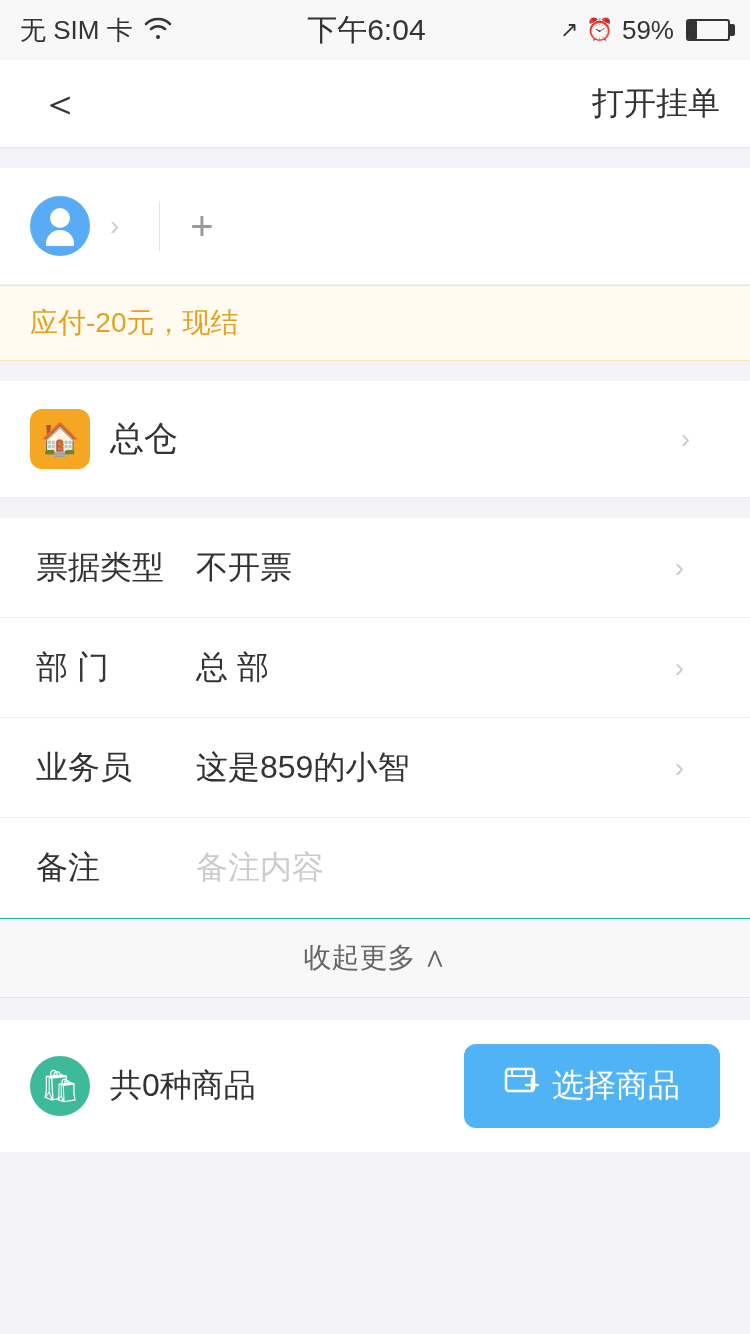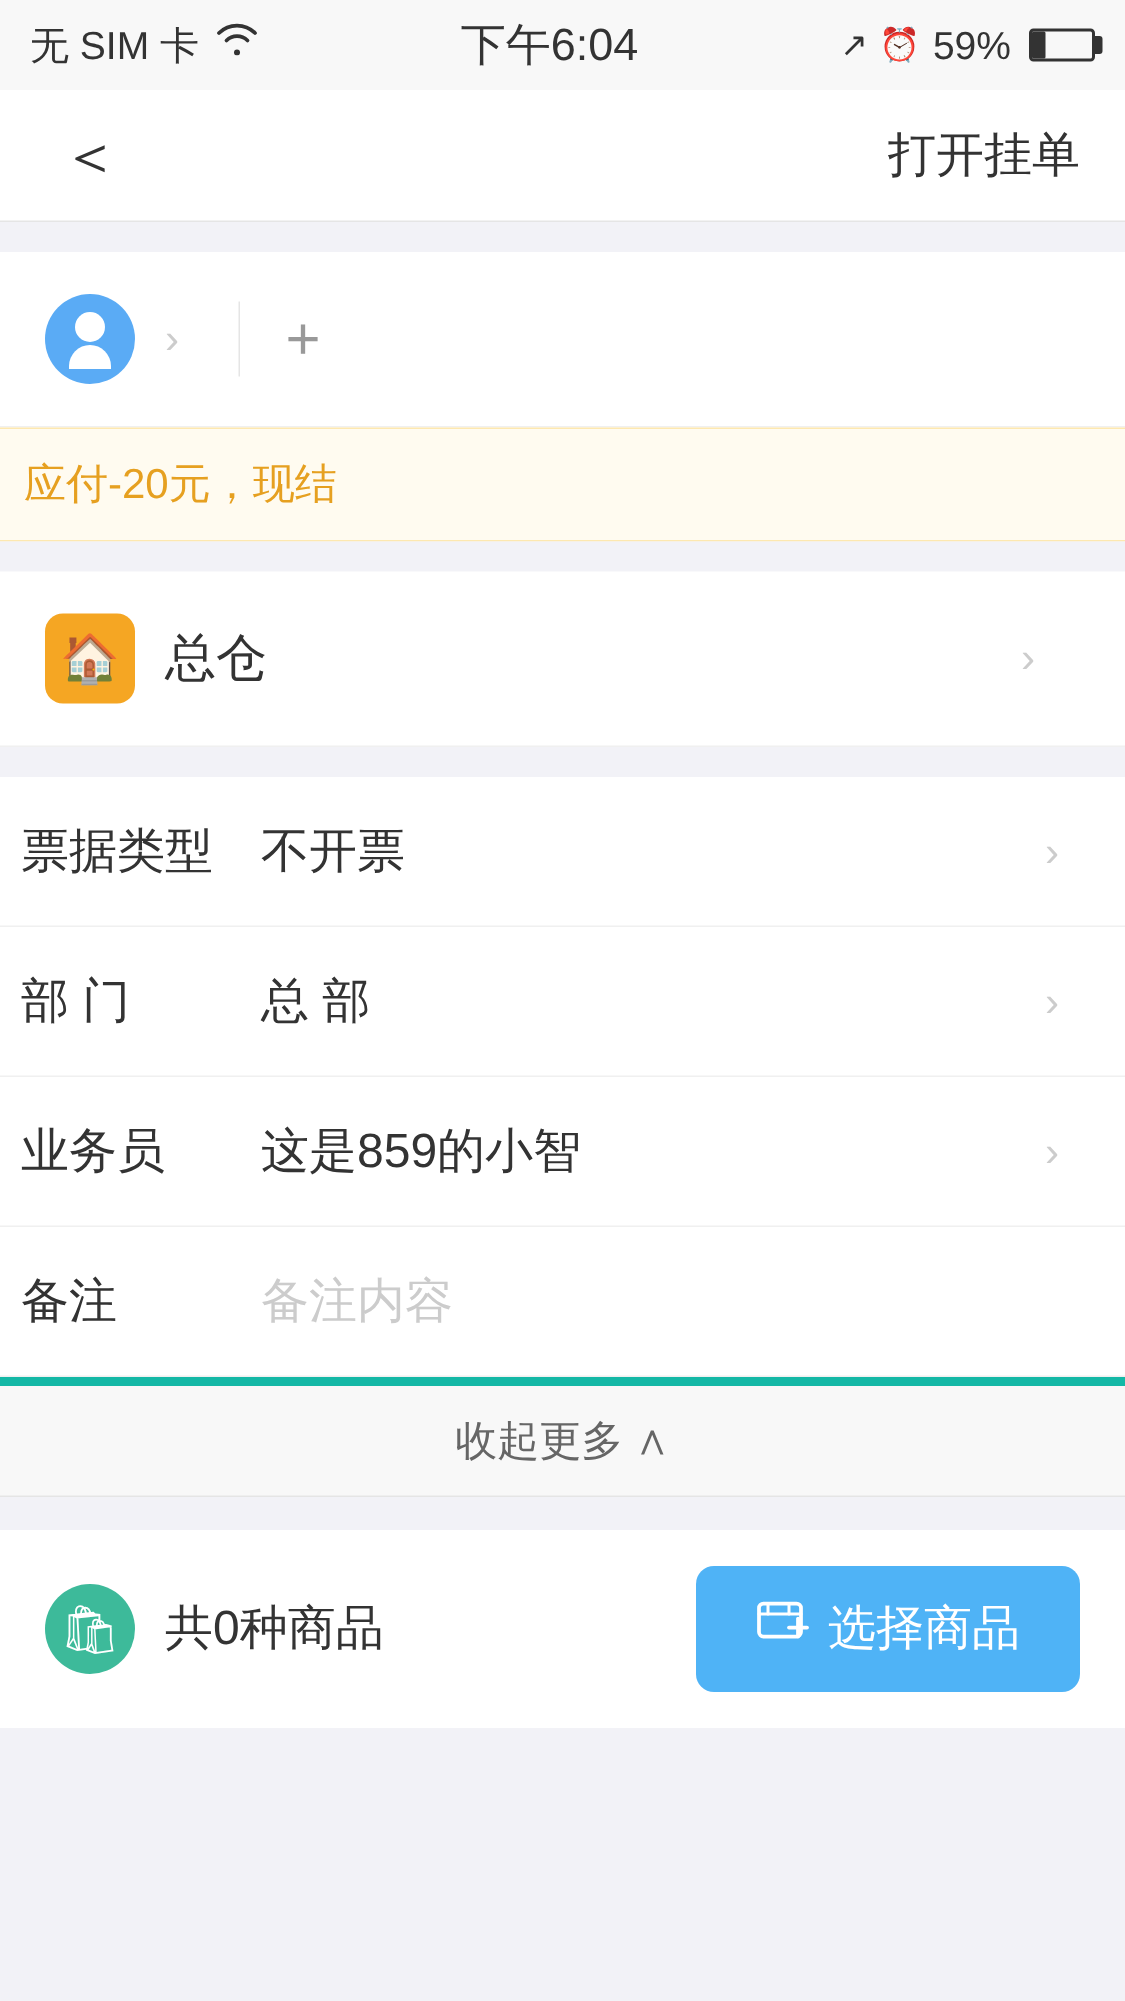--- a/index.html
+++ b/index.html
@@ -20,20 +20,21 @@
       background: #f8f8f8;
       display: flex;
       align-items: center;
       justify-content: space-between;
       padding: 0 20px;
       font-size: 26px;
       color: #333;
     }
     .status-left {
       display: flex;
+      align-items: center;
       gap: 10px;
     }
     .status-center {
       font-size: 30px;
       font-weight: 500;
     }
     .status-right {
       display: flex;
       align-items: center;
       gap: 8px;
@@ -163,21 +164,21 @@
     .vertical-divider {
       width: 1px;
       height: 50px;
       background: #e5e5e5;
       margin: 0 20px 0 10px;
     }
 
     
     .notice-bar {
       background: #fffbf0;
-      padding: 18px 16px;
+      padding: 18px 30px;
       font-size: 28px;
       color: #e6a020;
       border-top: 1px solid #fde8b0;
       border-bottom: 1px solid #fde8b0;
     }
 
     
     .warehouse-row {
       display: flex;
       align-items: center;
@@ -207,21 +208,21 @@
     }
 
     
     .form-section {
       background: #fff;
       margin-top: 0;
     }
     .form-row {
       display: flex;
       align-items: center;
-      padding: 0 14px;
+      padding: 0 36px;
       height: 100px;
       border-bottom: 1px solid #f0f0f0;
     }
     .form-label {
       font-size: 32px;
       color: #333;
       width: 140px;
       flex-shrink: 0;
     }
     .form-value {
@@ -240,21 +241,21 @@
     
     .collapse-btn {
       display: flex;
       align-items: center;
       justify-content: center;
       height: 80px;
       background: #f8f8f8;
       font-size: 28px;
       color: #666;
       cursor: pointer;
-      border-top: 6px solid #14b8a6;
+      border-top: 1px solid #14b8a6;
       border-bottom: 1px solid #e5e5e5;
     }
 
     
     .product-bar {
       display: flex;
       align-items: center;
       background: #fff;
       padding: 24px 30px;
       margin-top: 2px;

